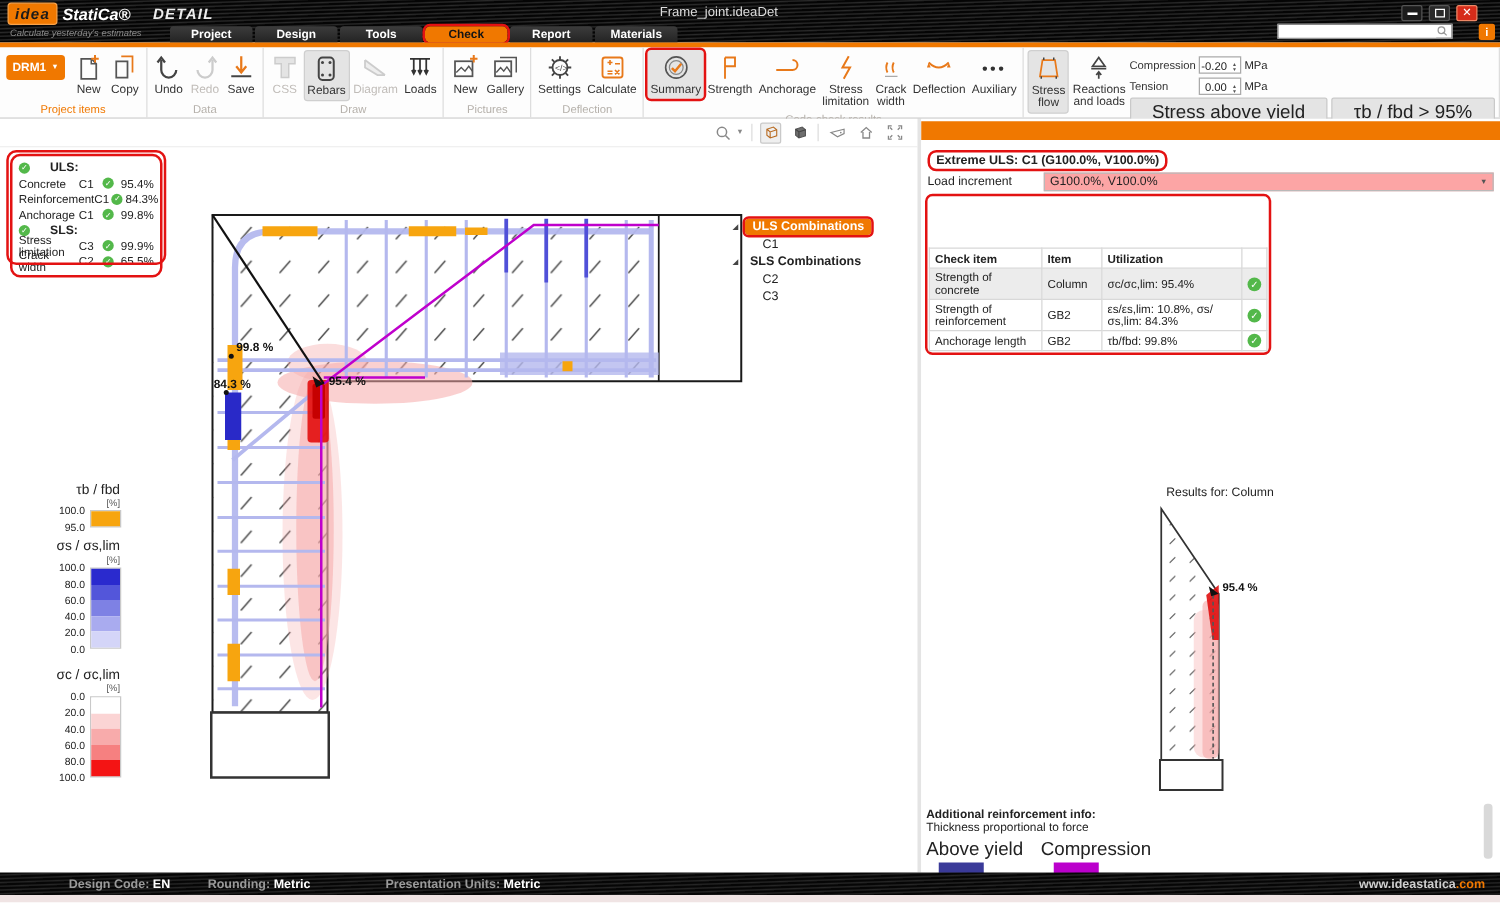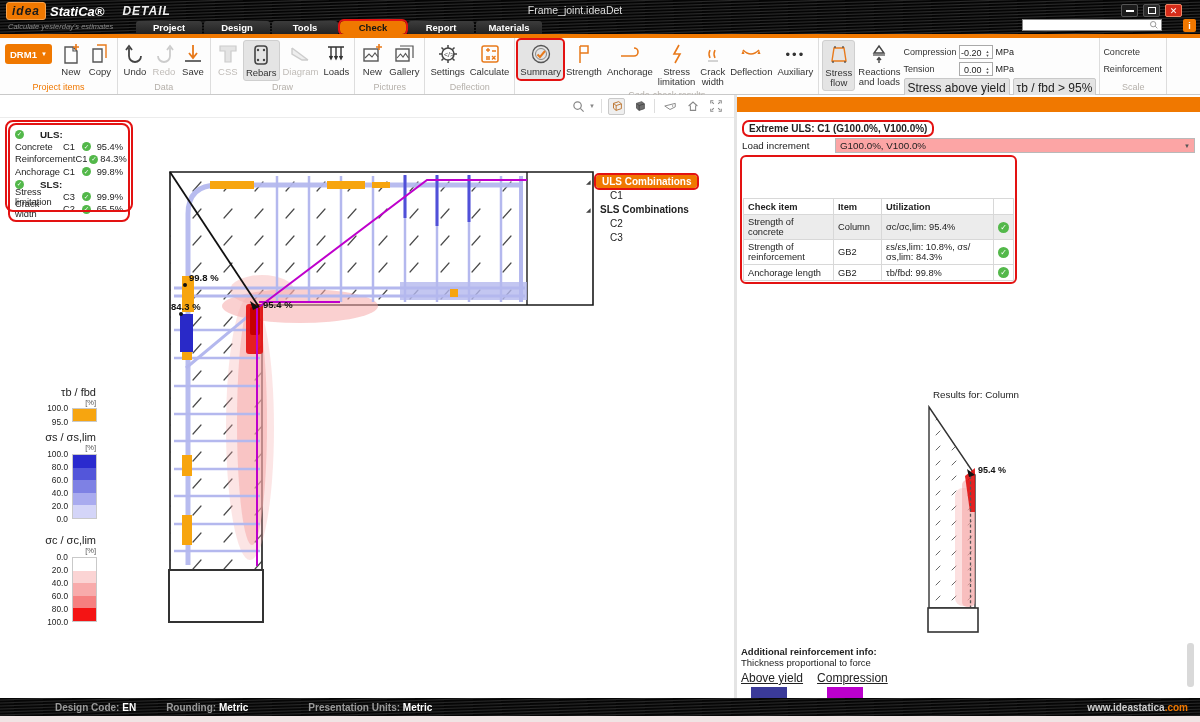--- a/index.html
+++ b/index.html
@@ -54,21 +54,21 @@
 
   .fieldcol { display:flex; flex-direction:column; gap:2px; padding-top:4px; }
   .frow { display:flex; align-items:center; gap:3px; height:15px; }
   .flbl { font-size:9px; color:#333; width:52px; }
   .flbl.narrow { width:60px; }
   .spinbox { width:34px; height:14px; border:1px solid #aaa; background:#fff; display:flex; align-items:flex-end; }
   .spinval { flex:1; text-align:right; font-size:9px; padding-right:2px; }
   .spinarrows { width:8px; display:flex; flex-direction:column; font-size:4px; color:#555; line-height:1; align-items:center; }
   .unit { font-size:9px; }
   .togglerow { display:flex; gap:3px; }
-  .togglebtn { background:#e4e4e4; border:1px solid #c9c9c9; font-size:12px; padding:2px 3px; border-radius:2px; cursor:pointer; white-space:nowrap; }
+  .togglebtn { background:#e4e4e4; border:1px solid #c9c9c9; font-size:15px; padding:2px 17px; border-radius:2px; cursor:pointer; white-space:nowrap; }
 
   
   .canvas-toolbar { position:absolute; left:0; top:95px; width:734px; height:23px; background:#fff; border-bottom:1px solid #ececec;
     display:flex; align-items:center; justify-content:flex-end; gap:6px; padding-right:10px; }
   .ct-icon { width:17px; height:17px; display:flex; align-items:center; justify-content:center; cursor:pointer; color:#777; }
   .ct-icon.selected { border:1px solid #c9c9c9; background:#efefef; border-radius:2px; }
   .ct-sep { width:1px; height:14px; background:#ddd; }
   .ct-caret { font-size:6px; color:#888; margin-left:-4px; cursor:pointer; }
 
   .canvas { position:absolute; left:0; top:118px; width:734px; height:580px; background:#fff; }
@@ -115,21 +115,21 @@
   table.checks th { font-weight:bold; background:#fff; }
   table.checks tr.shade td { background:#ececec; }
   .c-check { width:90px; } .c-item { width:48px; } .c-util { width:112px; } .c-ok { width:16px; text-align:center; }
 
   .rp-results-title { position:absolute; left:196px; top:294px; font-size:9.8px; color:#222; }
   .rp-addinfo { position:absolute; left:4px; top:551px; }
   .rp-addinfo .t1 { font-size:9.5px; font-weight:bold; }
   .rp-addinfo .t2 { font-size:9.5px; }
   .leg-row { display:flex; gap:14px; margin-top:3px; }
   .leg-item { display:flex; flex-direction:column; }
-  .leg-lbl { font-size:12px;text-decoration:underline; }
+  .leg-lbl { font-size:15px; }
   .leg-sw { width:36px; height:13px; margin:2px 0 0 10px; }
   .rp-scrollbar { position:absolute; right:6px; top:548px; width:7px; height:44px; background:#d9d9d9; border-radius:3px; cursor:pointer; }
 
   
   .statusbar { position:absolute; left:0; top:698px; width:1200px; height:18px;
     background:repeating-linear-gradient(178deg,#060606 0 1px,#262626 2px,#0d0d0d 3px);
     display:flex; align-items:center; font-size:10px; }
   .st-item { margin-left:55px; color:#9a9a9a; font-weight:bold; }
   .st-item b { color:#fff; }
   .st-site { margin-left:auto; margin-right:12px; color:#cfcfcf; font-weight:bold; }

